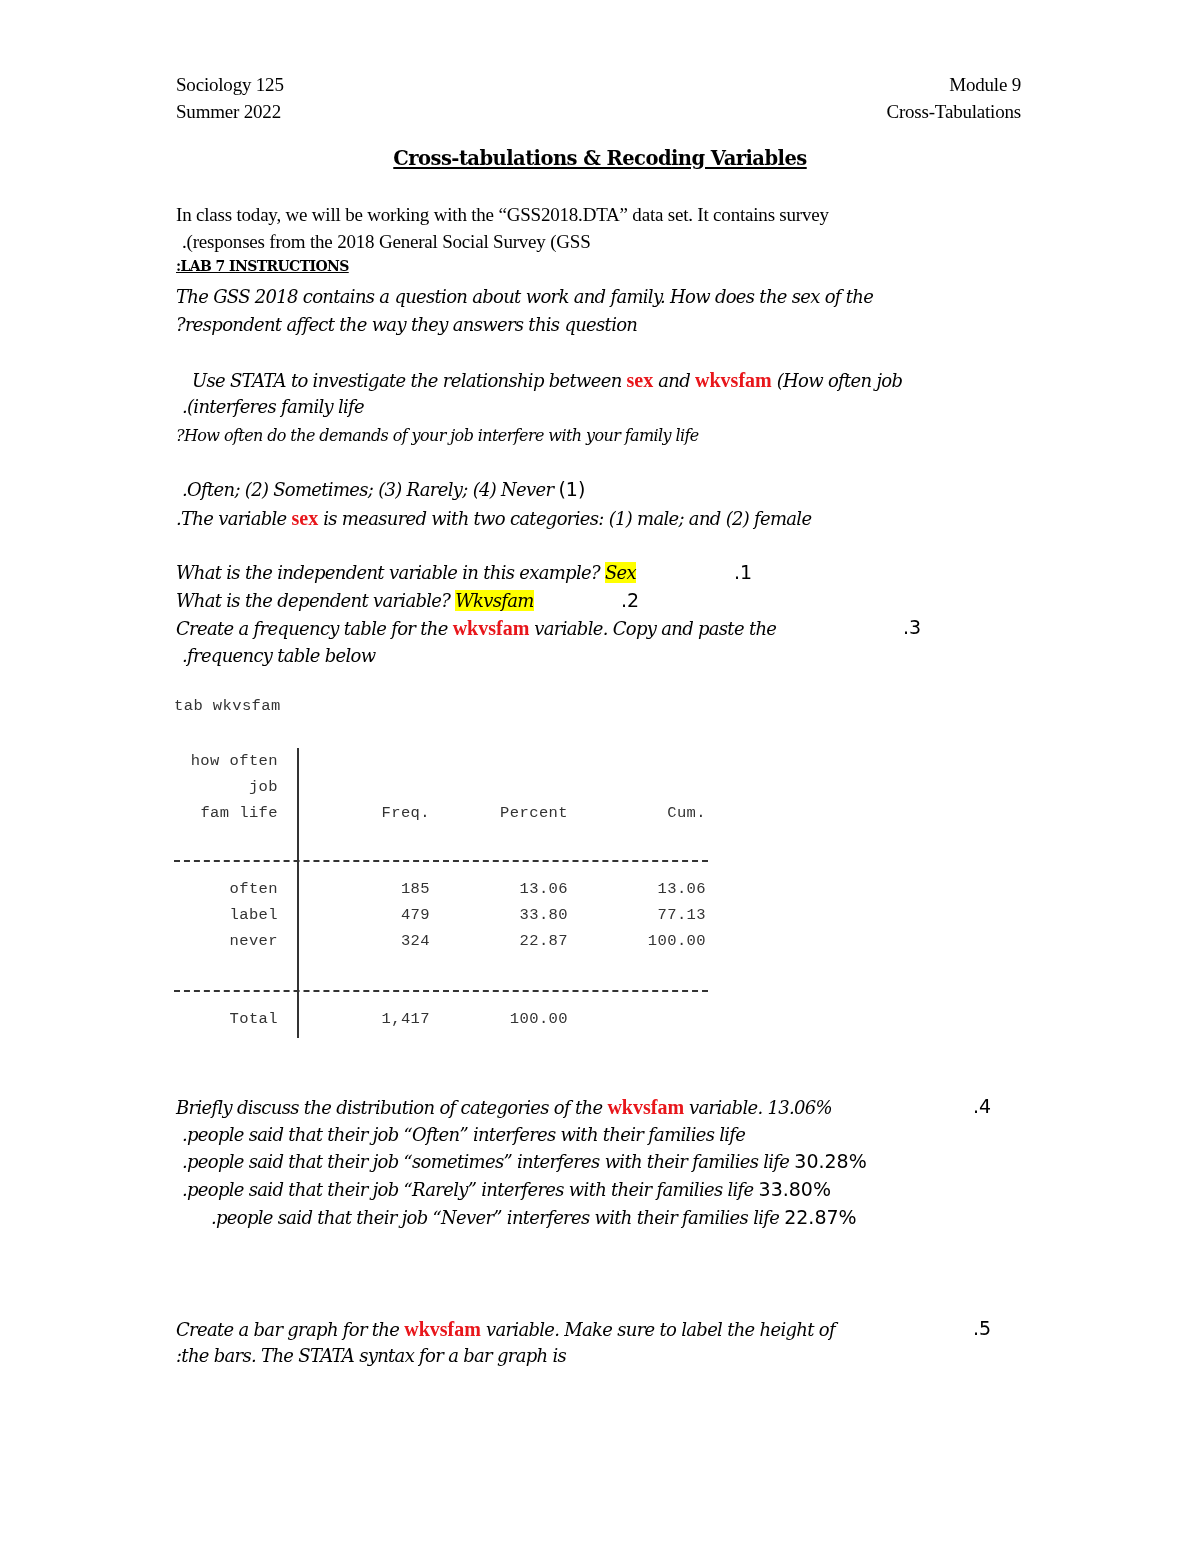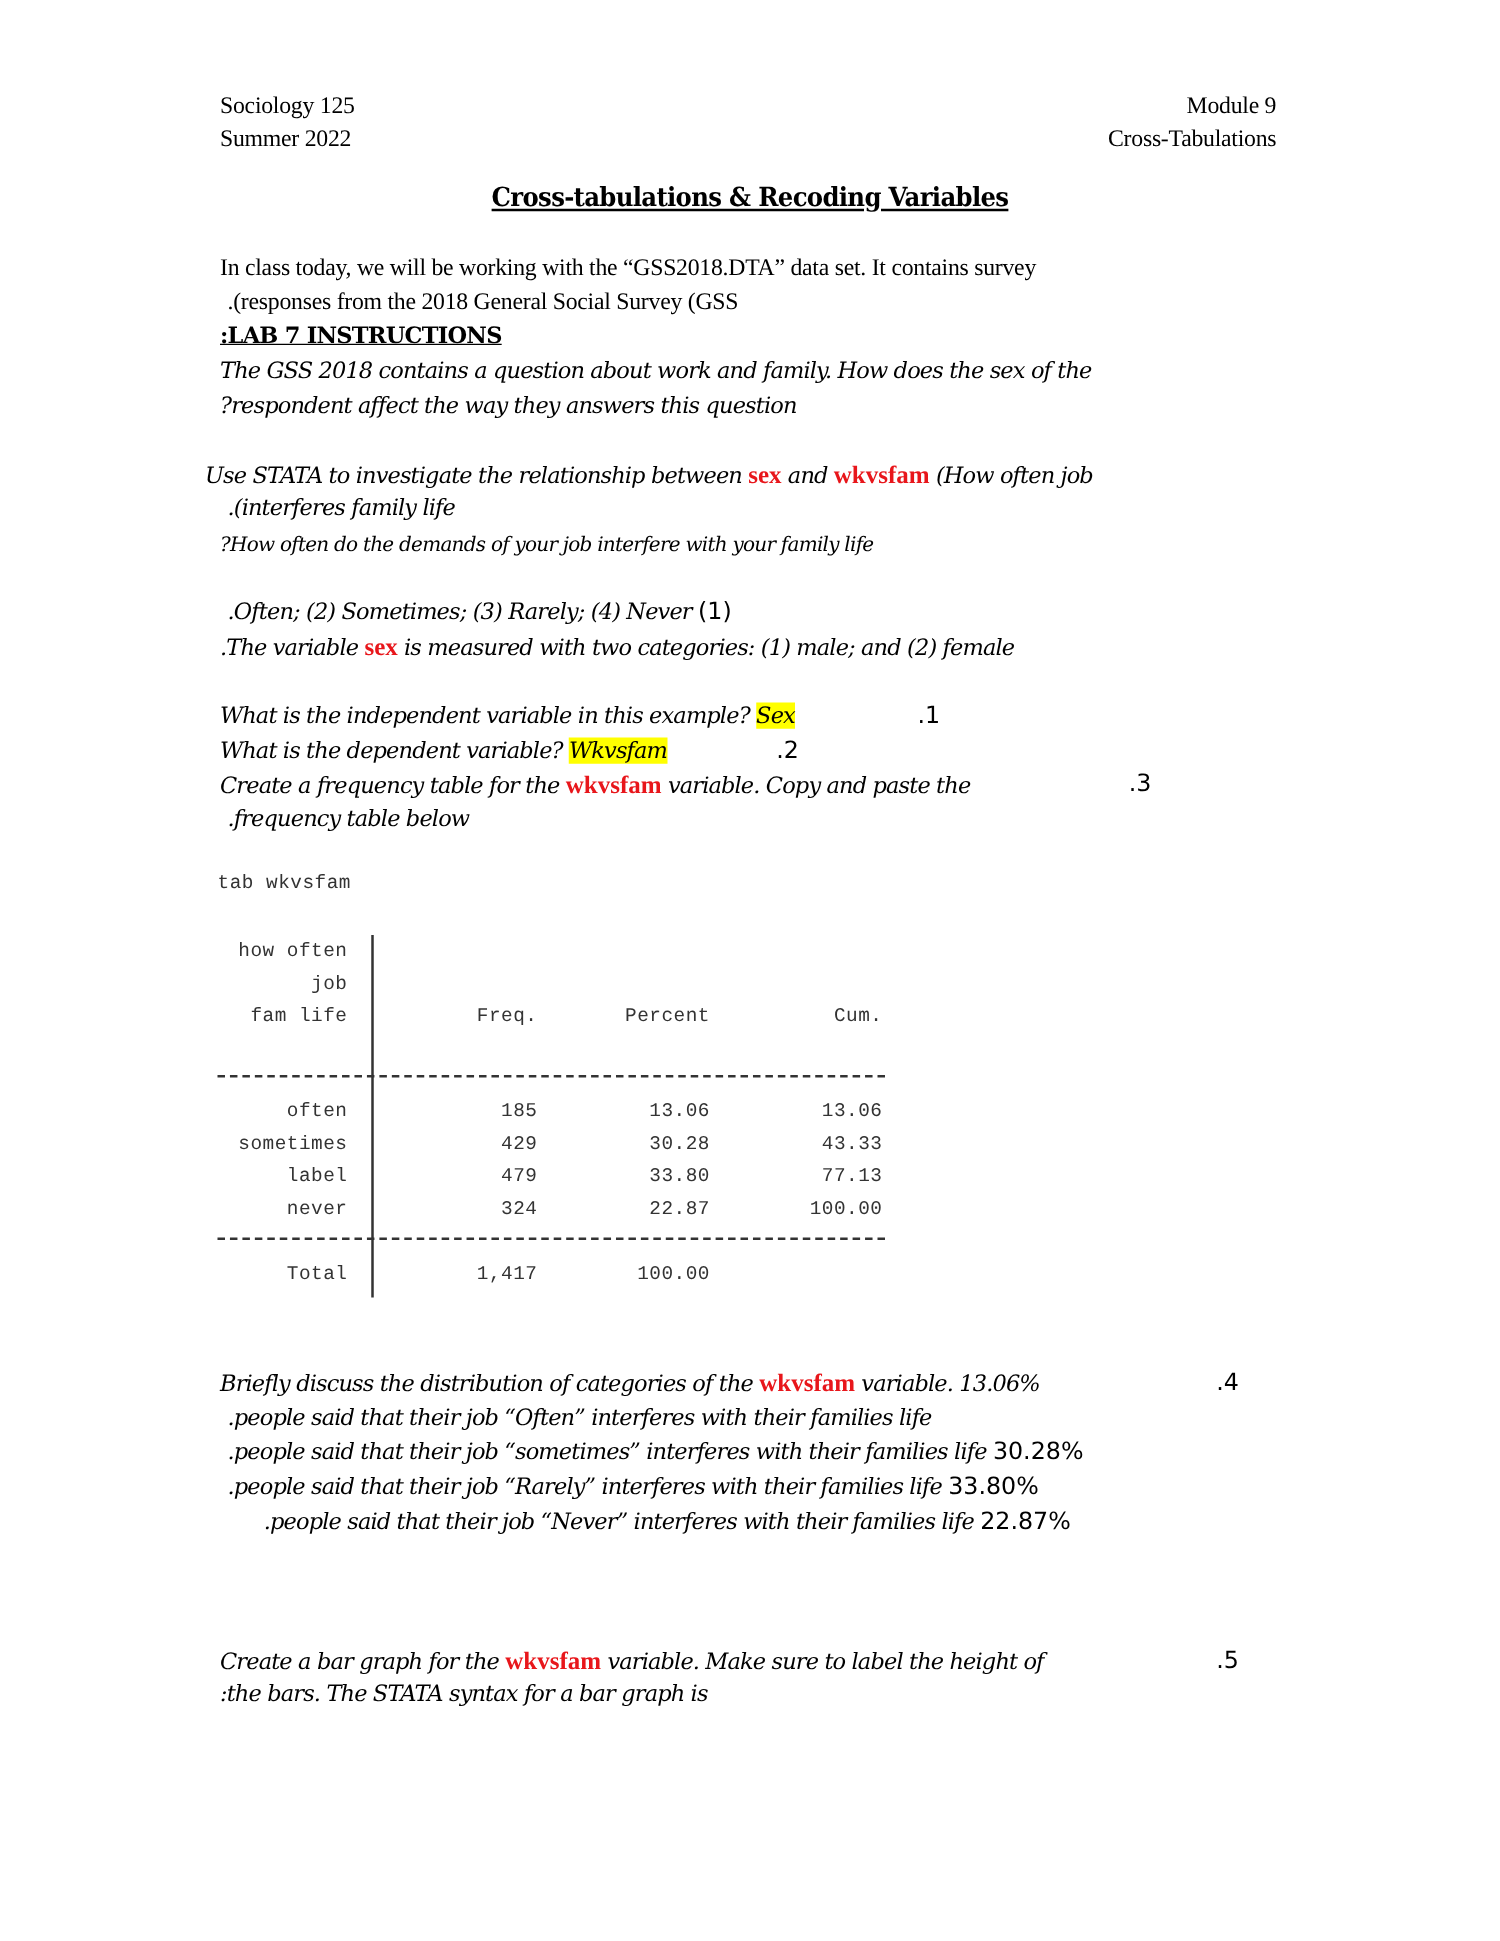--- a/index.html
+++ b/index.html
@@ -38,21 +38,21 @@
       transform: scaleX(0.93);
     }
     .body-text {
       font-family: "Liberation Serif", serif;
       font-size: 19px;
       letter-spacing: -0.2px;
     }
     .lab-heading {
       font-family: "DejaVu Serif", serif;
       font-weight: bold;
-      font-size: 18px;
+      font-size: 14px;
       text-decoration: underline;
       letter-spacing: -0.6px;
     }
     .ital {
       font-family: "DejaVu Serif", serif;
       font-style: italic;
       font-size: 18px;
       letter-spacing: -0.7px;
     }
     .ital-small {
@@ -139,21 +139,21 @@
   <div class="abs title" style="top:145px;">Cross-tabulations &amp; Recoding Variables</div>
 
   <div class="abs body-text" style="left:176px; top:204px;">In class today, we will be working with the “GSS2018.DTA” data set. It contains survey</div>
   <div class="abs body-text" style="left:182px; top:231px;">.(responses from the 2018 General Social Survey (GSS</div>
 
   <div class="abs lab-heading" style="left:176px; top:258px;">:LAB 7 INSTRUCTIONS</div>
 
   <div class="abs ital" style="left:176px; top:286px;">The GSS 2018 contains a question about work and family. How does the sex of the</div>
   <div class="abs ital" style="left:176px; top:314px;">?respondent affect the way they answers this question</div>
 
-  <div class="abs ital" style="left:164px; top:369px;">
+  <div class="abs ital" style="left:192px; top:369px;">
     <span>Use STATA to investigate the relationship between </span><span class="red">sex</span><span> and </span><span class="red">wkvsfam</span><span> (How often job</span>
   </div>
   <div class="abs ital" style="left:182px; top:396px;">.(interferes family life</div>
   <div class="abs ital-small" style="left:176px; top:426px;">?How often do the demands of your job interfere with your family life</div>
 
   <div class="abs ital" style="left:182px; top:478px;">
     <span>.Often; (2) Sometimes; (3) Rarely; (4) Never </span><span class="upright-num">(1)</span>
   </div>
   <div class="abs ital" style="left:176px; top:507px;">
     <span>.The variable </span><span class="red">sex</span><span> is measured with two categories: (1) male; and (2) female</span>
@@ -194,26 +194,20 @@
     </div>
 
     <div class="hrule" style="top:112px;"></div>
 
     <div style="position:absolute; top:128px; left:0; width:534px;">
       <div class="stata-row">
         <div class="cell c-label">often</div>
         <div class="cell c-freq">185</div>
         <div class="cell c-pct">13.06</div>
         <div class="cell c-cum">13.06</div>
-      </div>
-      <div class="stata-row">
-        <div class="cell c-label">sometimes</div>
-        <div class="cell c-freq">429</div>
-        <div class="cell c-pct">30.28</div>
-        <div class="cell c-cum">43.33</div>
       </div>
       <div class="stata-row">
         <div class="cell c-label">label</div>
         <div class="cell c-freq">479</div>
         <div class="cell c-pct">33.80</div>
         <div class="cell c-cum">77.13</div>
       </div>
       <div class="stata-row">
         <div class="cell c-label">never</div>
         <div class="cell c-freq">324</div>

